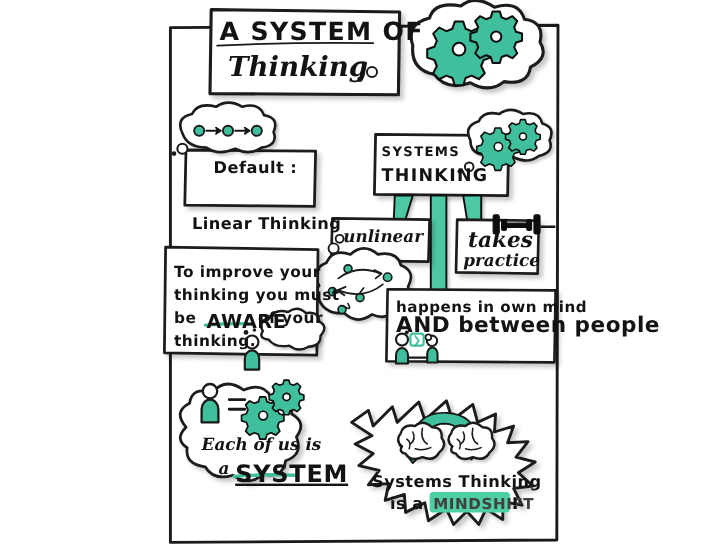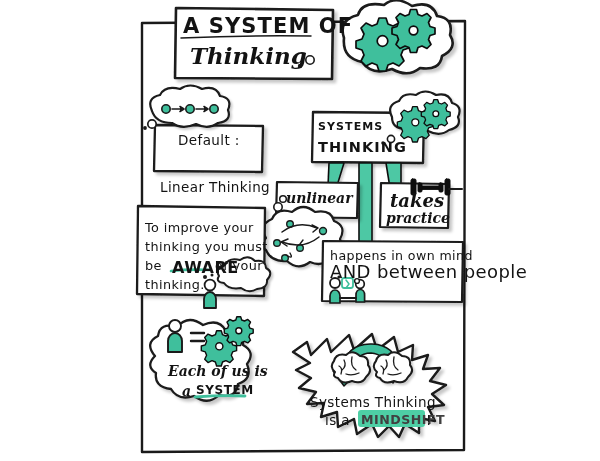--- a/index.html
+++ b/index.html
@@ -4,21 +4,21 @@
 <style>
   html,body{margin:0;padding:0;background:#ffffff;}
   body{width:600px;height:461px;overflow:hidden;
        font-family:"DejaVu Sans",sans-serif;color:#1a1a1a;}
   #stage{position:relative;width:600px;height:439px;background:#fff;}
   svg#art{position:absolute;left:0;top:0;width:600px;height:461px;}
 
   
   .tx{position:absolute;white-space:nowrap;color:#131313;
       font-family:"DejaVu Sans",sans-serif;}
-  .hand{font-family:"DejaVu Sans",sans-serif;font-weight:400;letter-spacing:.4px;}
+  .hand{font-family:"DejaVu Sans",sans-serif;font-weight:700;letter-spacing:.4px;}
   .script{font-family:"DejaVu Serif",serif;font-style:italic;font-weight:700;}
   .caps{font-family:"DejaVu Sans",sans-serif;font-weight:700;letter-spacing:1.1px;}
 
   
   #t-sys{left:183px;top:14px;font-size:21px;}
   #t-think{left:190px;top:42px;font-size:23px;}
 
   
   #t-def1{left:178px;top:132px;font-size:13.5px;}
   #t-def2{left:160px;top:151px;font-size:13.5px;margin-top:28px;}
@@ -41,21 +41,21 @@
   #t-im1{left:145px;top:220px;font-size:12.8px;}
   #t-im2{left:145px;top:239px;font-size:12.8px;}
   #t-im3a{left:145px;top:258px;font-size:12.8px;}
   #t-im3b{left:172px;top:258px;font-size:16px;font-weight:700;letter-spacing:.5px;}
   #t-im3c{left:215px;top:258px;font-size:12.8px;}
   #t-im4{left:145px;top:277px;font-size:12.8px;}
 
   
   #t-eu1{left:168px;top:363px;font-size:14px;}
   #t-eu2a{left:182px;top:383px;font-size:14px;}
-  #t-eu2b{left:196px;top:383px;font-size:12px;font-weight:700;letter-spacing:.6px;}
+  #t-eu2b{left:196px;top:383px;font-size:20px;font-weight:700;letter-spacing:.6px;text-decoration:underline;}
 
   
   #t-ms1{left:310px;top:394px;font-size:13.5px;}
   #t-ms2a{left:325px;top:412px;font-size:13.5px;}
   #t-ms2b{left:361px;top:412px;font-size:12.6px;font-weight:700;letter-spacing:.5px;color:#404040;}
   #t-ms2c{left:426px;top:412px;font-size:13.5px;}
 </style>
 </head>
 <body>
 

